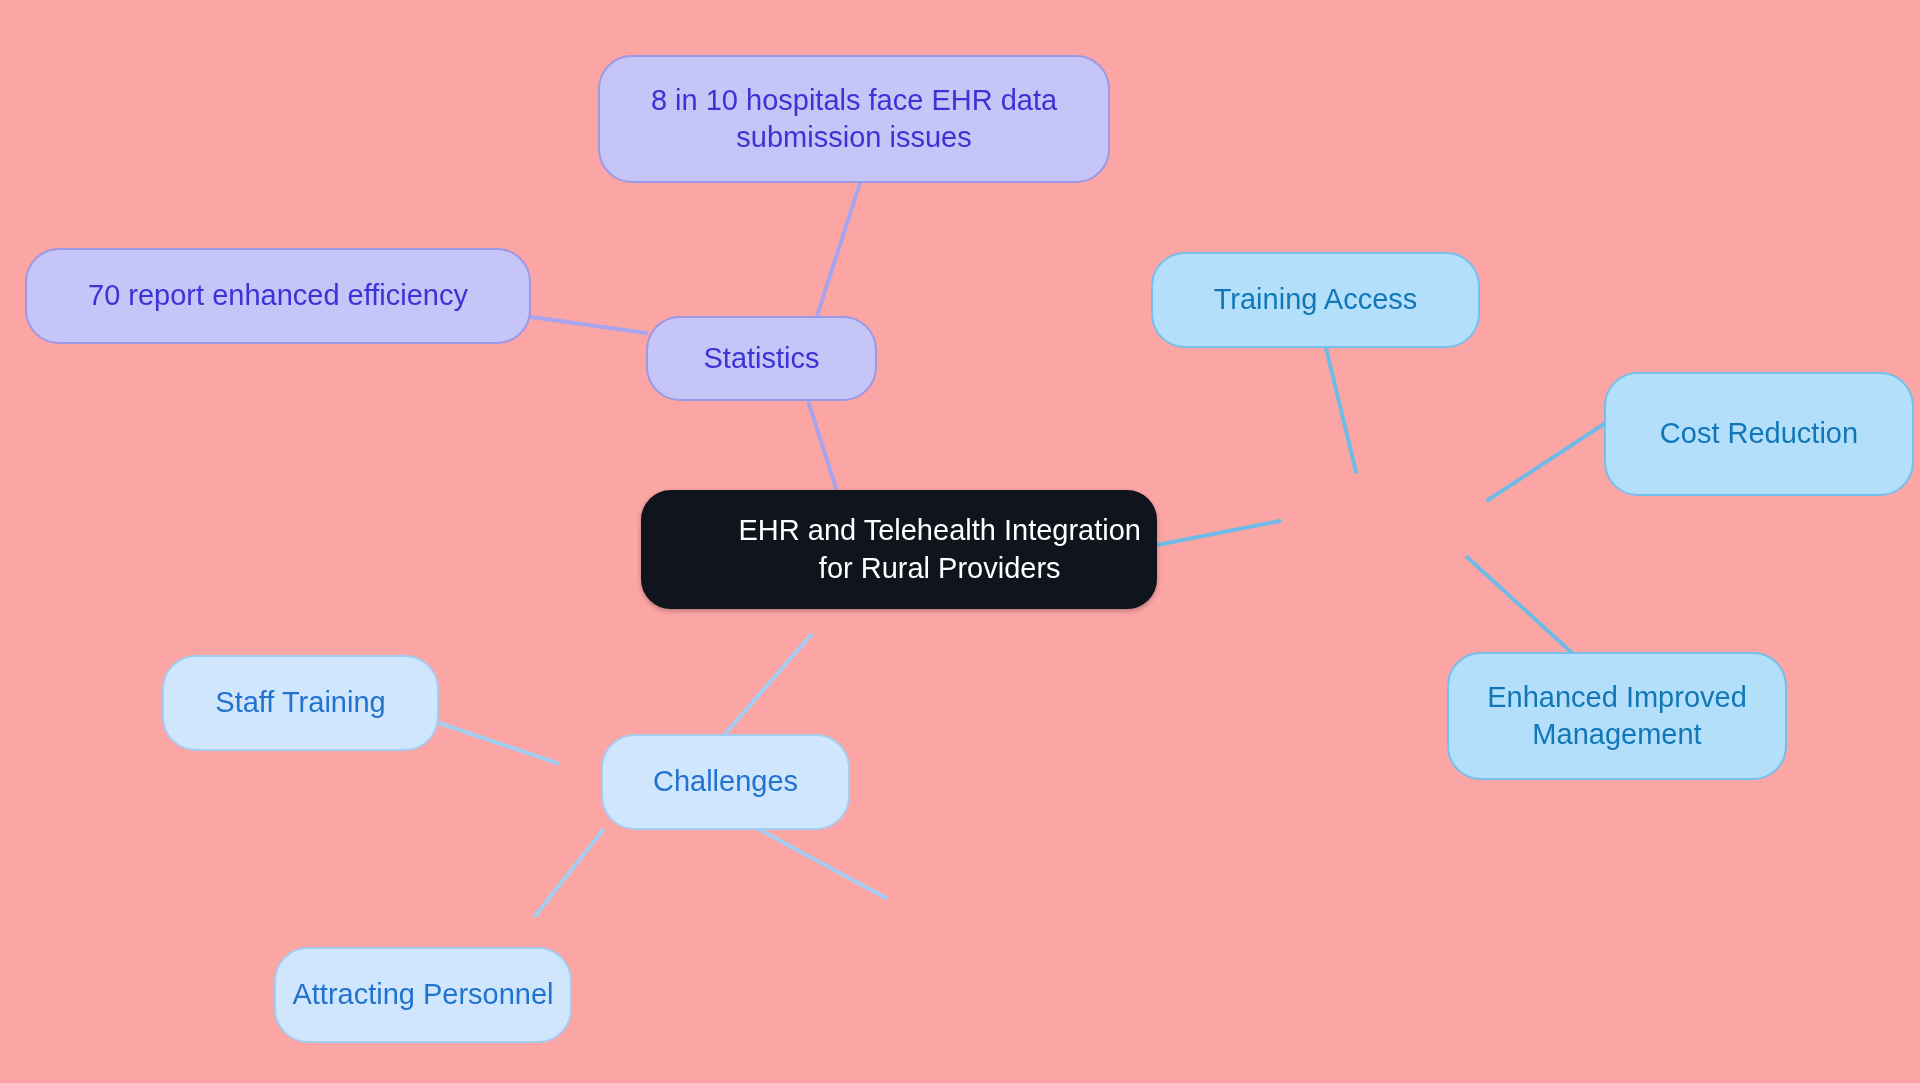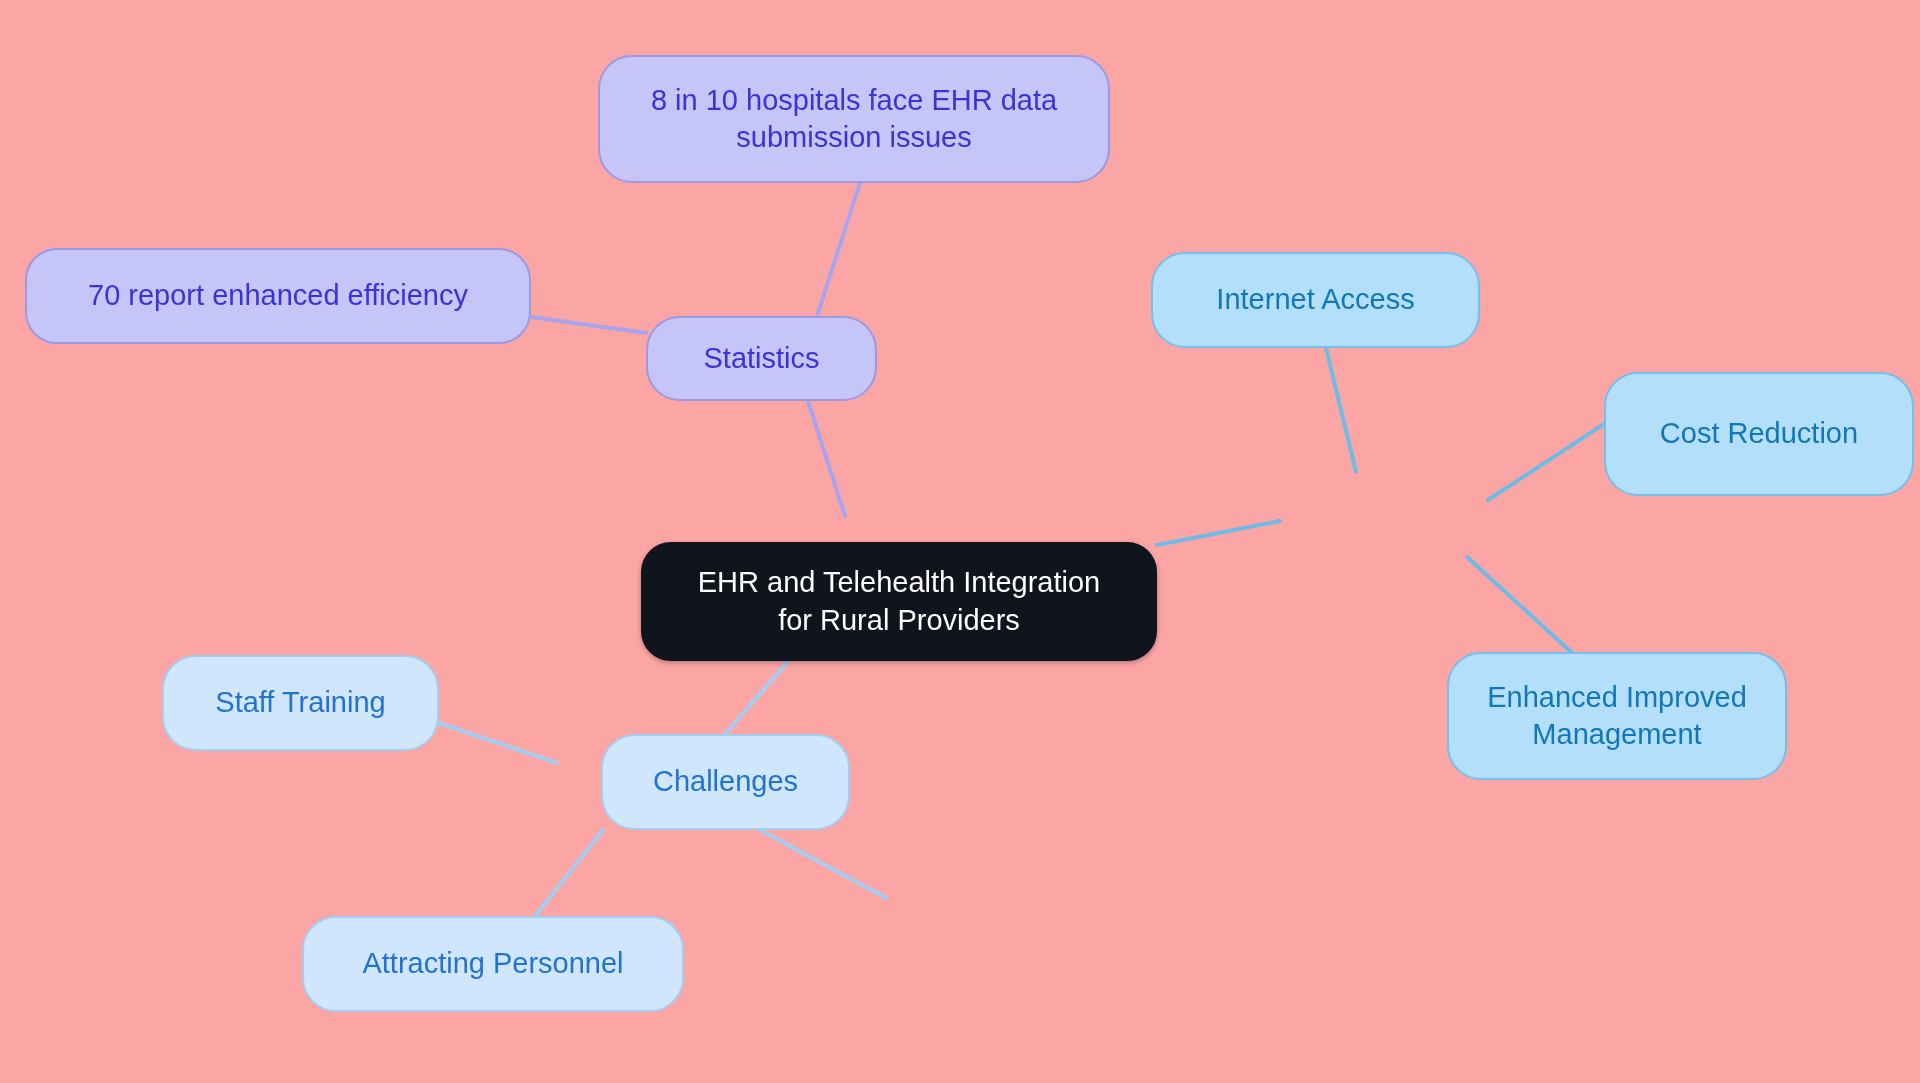--- a/index.html
+++ b/index.html
@@ -90,53 +90,53 @@
         <path d="M 603 830 L 535 916" stroke="#a4cdf2" stroke-width="4" fill="none" stroke-linecap="round"></path>
         <path d="M 760 830 L 886 898" stroke="#a4cdf2" stroke-width="4" fill="none" stroke-linecap="round"></path>
       </g>
   </svg>
 
   <div class="node node-purple" style="left: 598px; top: 55px; width: 512px; height: 128px;">
     <span>8 in 10 hospitals face EHR data
 submission issues</span>
   </div>
 
-  <div class="node node-purple" style="left: 25px; top: 248px; width: 506px; height: 96px; border-radius: 32px;">
+  <div class="node node-purple" style="left: 25px; top: 248px; width: 506px; height: 96px;">
     <span>70 report enhanced efficiency</span>
   </div>
 
   <div class="node node-purple" style="left: 646px; top: 316px; width: 231px; height: 85px;">
     <span>Statistics</span>
   </div>
 
   <div class="node node-blue-strong" style="left: 1151px; top: 252px; width: 329px; height: 96px;">
-    <span>Internet Access</span>
+    <span>Training Access</span>
   </div>
 
   <div class="node node-blue-strong" style="left: 1604px; top: 372px; width: 310px; height: 124px;">
     <span>Cost Reduction</span>
   </div>
 
   <div class="node node-blue-strong" style="left: 1447px; top: 652px; width: 340px; height: 128px;">
     <span>Enhanced Improved
 Management</span>
   </div>
 
 
   <div class="node node-blue-light" style="left: 162px; top: 655px; width: 277px; height: 96px;">
     <span>Staff Training</span>
   </div>
 
-  <div class="node node-blue-light" style="left: 274px; top: 916px; width: 382px; height: 96px; margin-left: 28px;">
+  <div class="node node-blue-light" style="left: 274px; top: 947px; width: 298px; height: 96px;">
     <span>Attracting Personnel</span>
   </div>
 
 
   <div class="node node-blue-light" style="left: 557px; top: 734px; width: 249px; height: 96px; margin-left: 44px;">
     <span>Challenges</span>
   </div>
 
-  <div class="node node-root" style="left: 641px; top: 542px; width: 516px; height: 119px;">
+  <div class="node node-root" style="left: 641px; top: 490px; width: 516px; height: 119px; justify-content: flex-end;">
     <span>EHR and Telehealth Integration
 for Rural Providers</span>
   </div>
 
 </div>
 
 </body></html>

